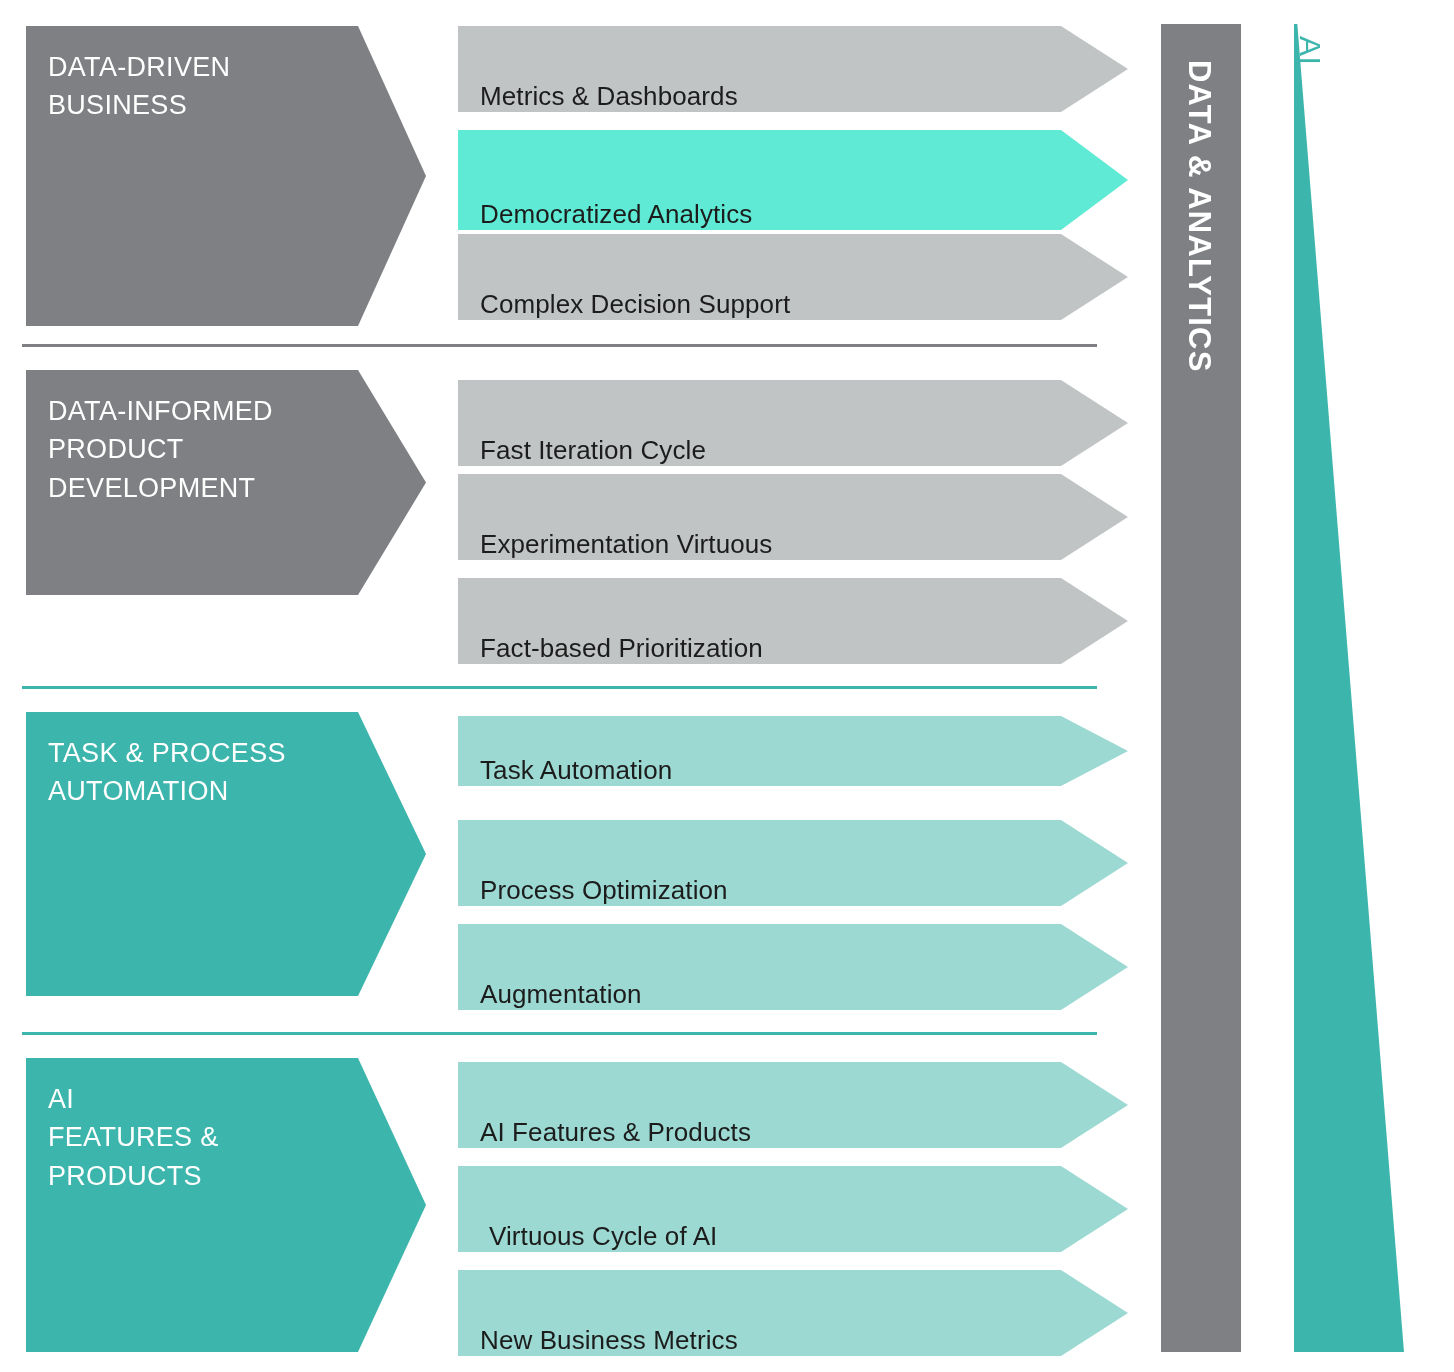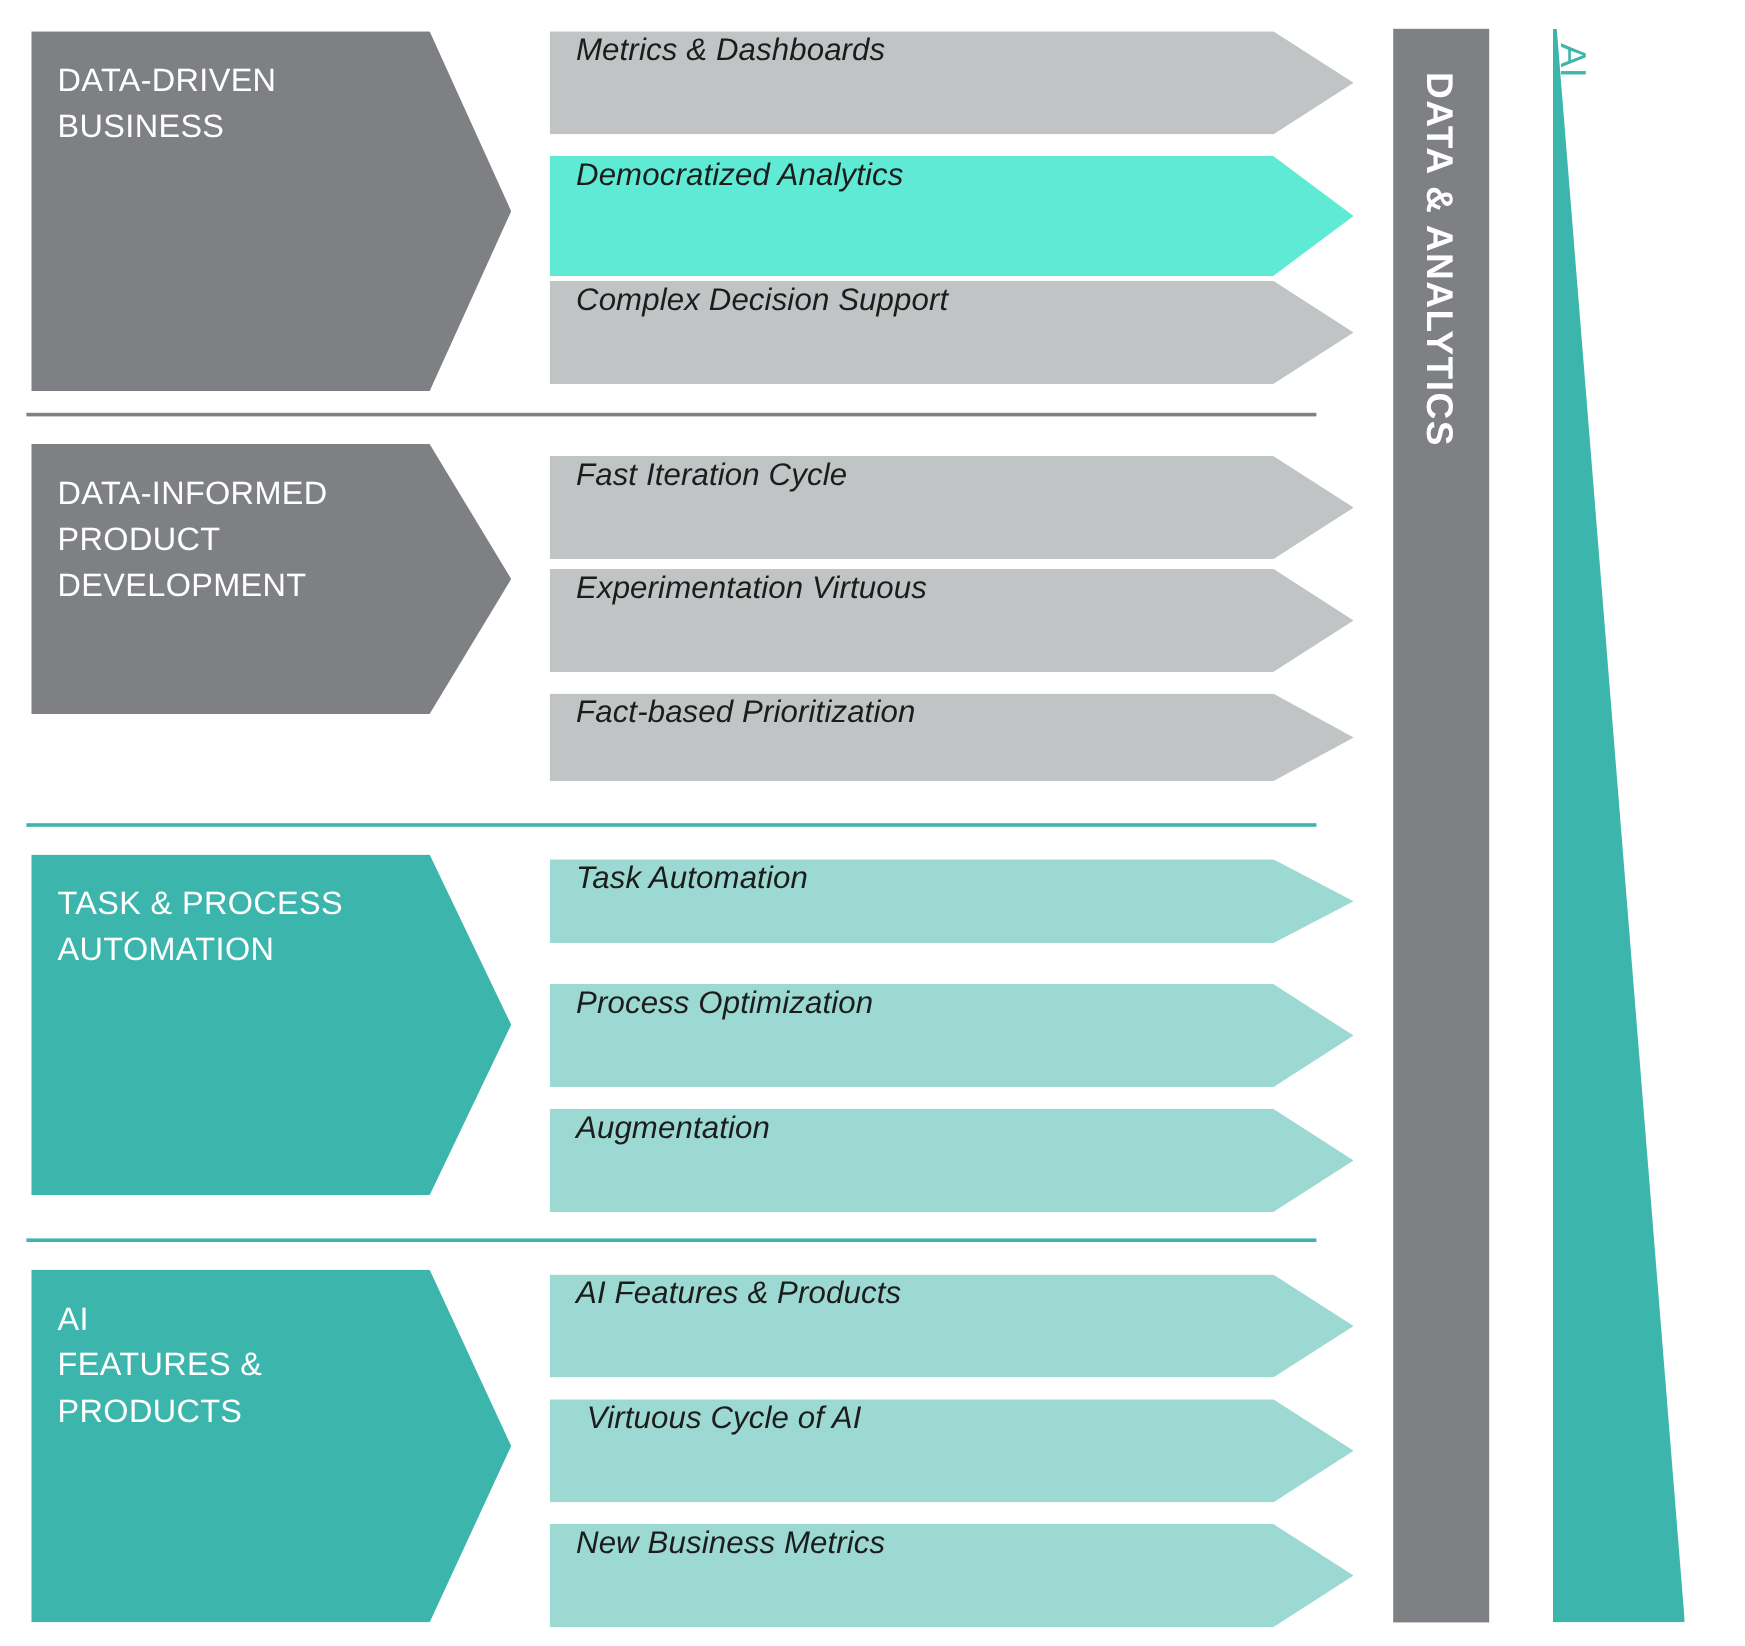--- a/index.html
+++ b/index.html
@@ -42,28 +42,27 @@
   }
   .big-chevron .ttl { white-space: pre-line; }
 
   
   .sub-chevron {
     position: absolute;
     left: 458px;
     width: 670px;
     box-sizing: border-box;
     display: flex;
-    align-items: flex-start;
+    align-items: flex-end;
     padding-left: 22px;
     color: #1c1c1c;
     font-size: 26px;
     letter-spacing: 0.1px;
     -webkit-clip-path: polygon(0 0, 90% 0, 100% 50%, 90% 100%, 0 100%);
     clip-path: polygon(0 0, 90% 0, 100% 50%, 90% 100%, 0 100%);
-    font-style: italic;
   }
 
   
   .divider {
     position: absolute;
     left: 22px;
     width: 1075px;
     height: 3px;
   }
 
@@ -141,21 +140,21 @@
       <span class="ttl">DATA-INFORMED
 PRODUCT
 DEVELOPMENT</span>
     </div>
     <div class="sub-chevron" style="top:370px;height:86px;background:#c1c4c5;margin-top:10px;">
       <span>Fast Iteration Cycle</span>
     </div>
     <div class="sub-chevron" style="top:474px;height:86px;background:#c1c4c5;">
       <span>Experimentation Virtuous</span>
     </div>
-    <div class="sub-chevron" style="top:578px;height:73px;background:#c1c4c5;">
+    <div class="sub-chevron" style="top:578px;height:86px;background:#c1c4c5;">
       <span>Fact-based Prioritization</span>
     </div>
   </div>
 
   <div class="divider" style="top:686px;background:#3cb5ac;"></div>
 
   <div class="band">
     <div class="big-chevron" style="top:712px;height:284px;background:#3cb5ac;">
       <span class="ttl">TASK &amp; PROCESS
 AUTOMATION</span>

